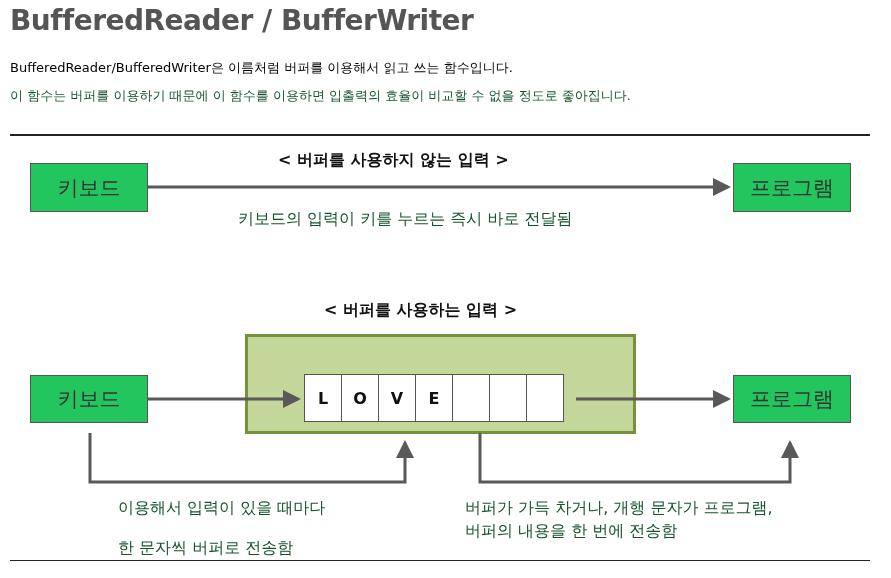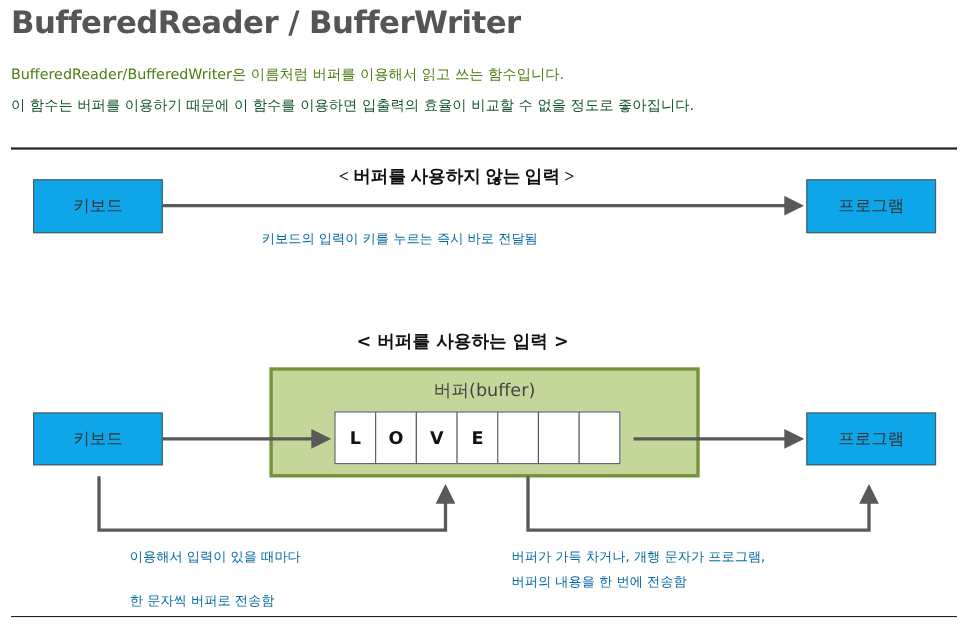--- a/index.html
+++ b/index.html
@@ -1,64 +1,63 @@
 <!DOCTYPE html>
 <html><head>
 <meta charset="utf-8">
 <style>
   html, body { margin:0; padding:0; background:#ffffff; }
   body { width:891px; height:578px; position:relative; overflow:hidden;
          font-family:"DejaVu Sans", sans-serif; color:#555555; }
   .title { position:absolute; left:10px; top:4px; font-size:28px; font-weight:bold;
            color:#555555; font-family:"DejaVu Sans", sans-serif; letter-spacing:-0.5px; white-space:nowrap; }
-  .line1 { position:absolute; left:10px; top:59px; font-size:13px; color:#4d7c0f; white-space:nowrap;text-align:center; }
+  .line1 { position:absolute; left:10px; top:59px; font-size:13px; color:#000000; white-space:nowrap;text-align:center; }
   .line2 { position:absolute; left:10px; top:87px; font-size:13px; color:#14532d; white-space:nowrap; }
   .hr { position:absolute; left:10px; width:860px; height:2px; background:#222; }
-  .box { position:absolute; border:1px solid #555; background:#0ea5e9; box-sizing:border-box;
-         display:flex; align-items:center; justify-content:center; font-size:15px; color:#333;font-family:Liberation Serif, serif; }
+  .box { position:absolute; border:1px solid #555; background:#22c55e; box-sizing:border-box;
+         display:flex; align-items:center; justify-content:center; font-size:21px; color:#333;font-family:Liberation Serif, serif; }
   .label { position:absolute; white-space:nowrap; color:#222; }
   .bold-label { font-weight:bold; font-size:16px; color:#111; }
-  .plain-label { font-size:12px; color:#0369a1; }
+  .plain-label { font-size:16px; color:#14532d; }
   .buffer { position:absolute; left:245px; top:334px; width:391px; height:100px;
             background:#c4d79b; border:3px solid #76933c; box-sizing:border-box; }
   .buffer-title { position:absolute; left:0; right:0; top:8px; text-align:center; font-size:16px; color:#444; }
   .cells { position:absolute; left:56px; top:37px; display:flex; }
   .cell { width:38px; height:48px; background:#fff; border:1px solid #555; margin-left:-1px;
           box-sizing:border-box; display:flex; align-items:center; justify-content:center;
           font-weight:bold; font-size:16px; color:#111; }
   svg.arrows { position:absolute; left:0; top:0; width:891px; height:578px; pointer-events:none; }
 </style>
 </head>
 <body>
 
 <div class="title">BufferedReader / BufferWriter</div>
 <div class="line1">BufferedReader/BufferedWriter은 이름처럼 버퍼를 이용해서 읽고 쓰는 함수입니다.</div>
 <div class="line2">이 함수는 버퍼를 이용하기 때문에 이 함수를 이용하면 입출력의 효율이 비교할 수 없을 정도로 좋아집니다.</div>
 
 <div class="hr" style="top:134px;"></div>
 
-<div class="label bold-label" style="left:308px; top:150px;font-family:Liberation Serif, serif;">&lt; 버퍼를 사용하지 않는 입력 &gt;</div>
+<div class="label bold-label" style="left:278px; top:150px;">&lt; 버퍼를 사용하지 않는 입력 &gt;</div>
 <div class="box" style="left:30px; top:163px; width:118px; height:49px;">
   <span>키보드</span>
 </div>
 <div class="box" style="left:733px; top:163px; width:118px; height:49px;">
   <span>프로그램</span>
 </div>
 <div class="label plain-label" style="left:238px; top:209px;">키보드의 입력이 키를 누르는 즉시 바로 전달됨</div>
 
 <div class="label bold-label" style="left:324px; top:300px;text-align:center;">&lt; 버퍼를 사용하는 입력 &gt;</div>
 <div class="box" style="left:30px; top:375px; width:118px; height:48px;">
   <span>키보드</span>
 </div>
 <div class="box" style="left:733px; top:375px; width:118px; height:48px;">
   <span>프로그램</span>
 </div>
 
 <div class="buffer">
-  <div class="buffer-title">버퍼(buffer)</div>
   <div class="cells">
     <div class="cell" style="margin-left:0">L</div>
     <div class="cell">O</div>
     <div class="cell">V</div>
     <div class="cell">E</div>
     <div class="cell"></div>
     <div class="cell"></div>
     <div class="cell"></div>
   </div>
 </div>

